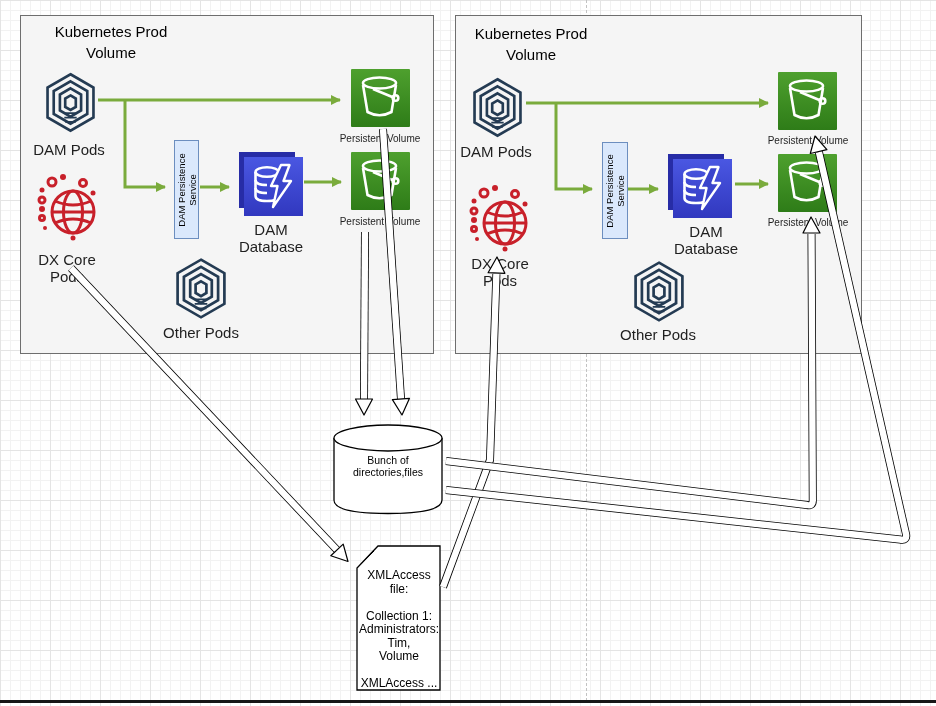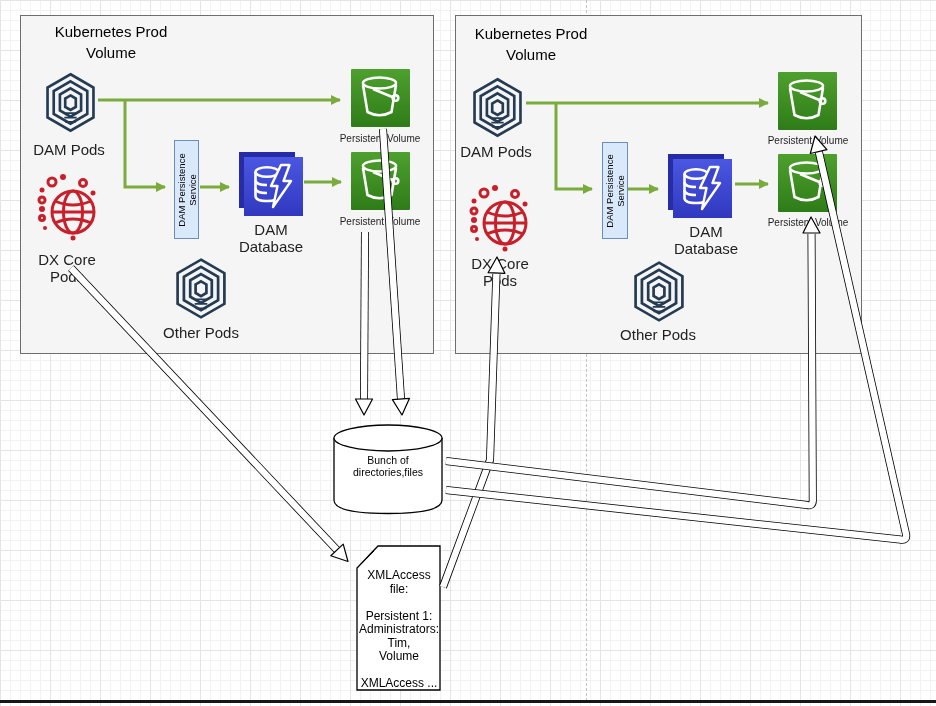--- a/index.html
+++ b/index.html
@@ -225,21 +225,21 @@
 </div>
 
 <div class="abs" style="left:356px;top:545px;width:85px;height:146px;z-index:3;">
   <svg width="86" height="147">
     <path class="shape-outline" d="M22,1 L84,1 L84,145 L1,145 L1,23 Z"></path>
     <path d="M6,18 L18,6" fill="none" stroke="#000" stroke-width="1"></path>
   </svg>
   <div class="doc-text">
     <div>XMLAccess file:</div>
     <div></div>
-    <div>Persistent 1:</div>
+    <div>Collection 1:</div>
     <div>Administrators: Tim,</div>
     <div>Volume</div>
     <div></div>
     <div>XMLAccess ...</div>
   </div>
 </div>
 
 <svg id="overlay" width="936" height="706">
   <defs>
     <marker id="mGreen" markerWidth="12" markerHeight="12" refX="9" refY="5" orient="auto" markerUnits="userSpaceOnUse">

